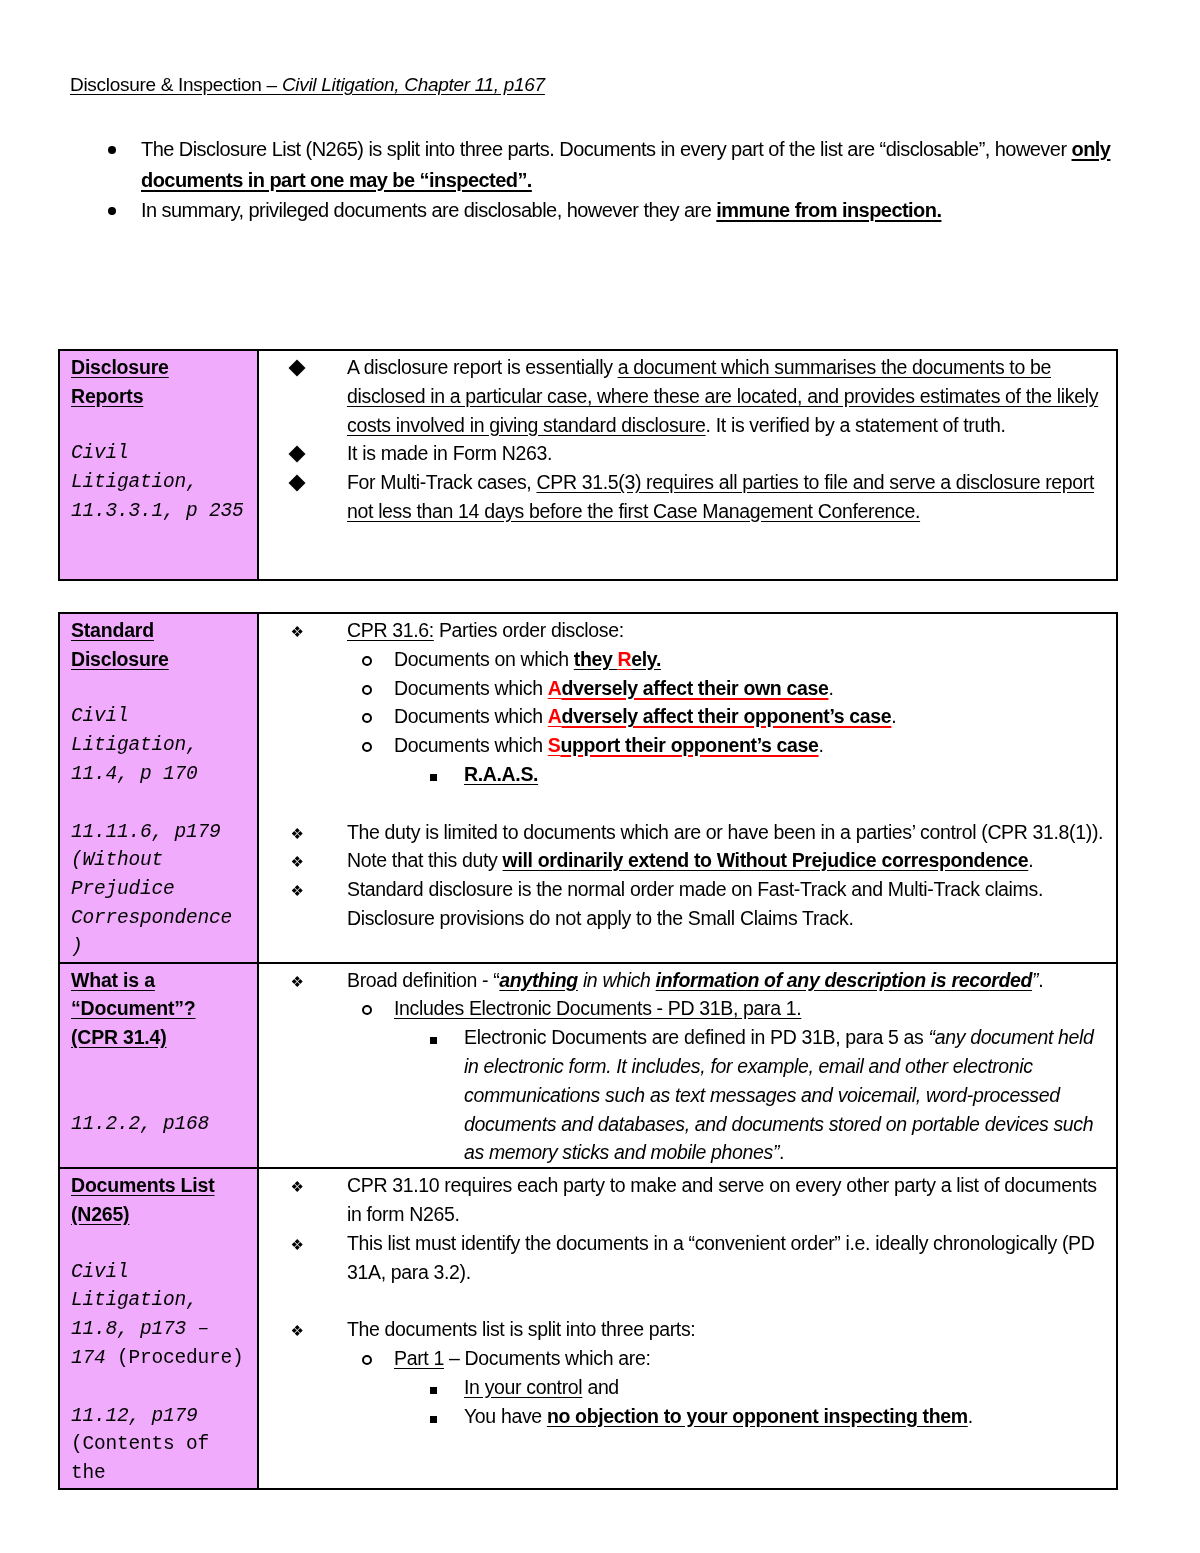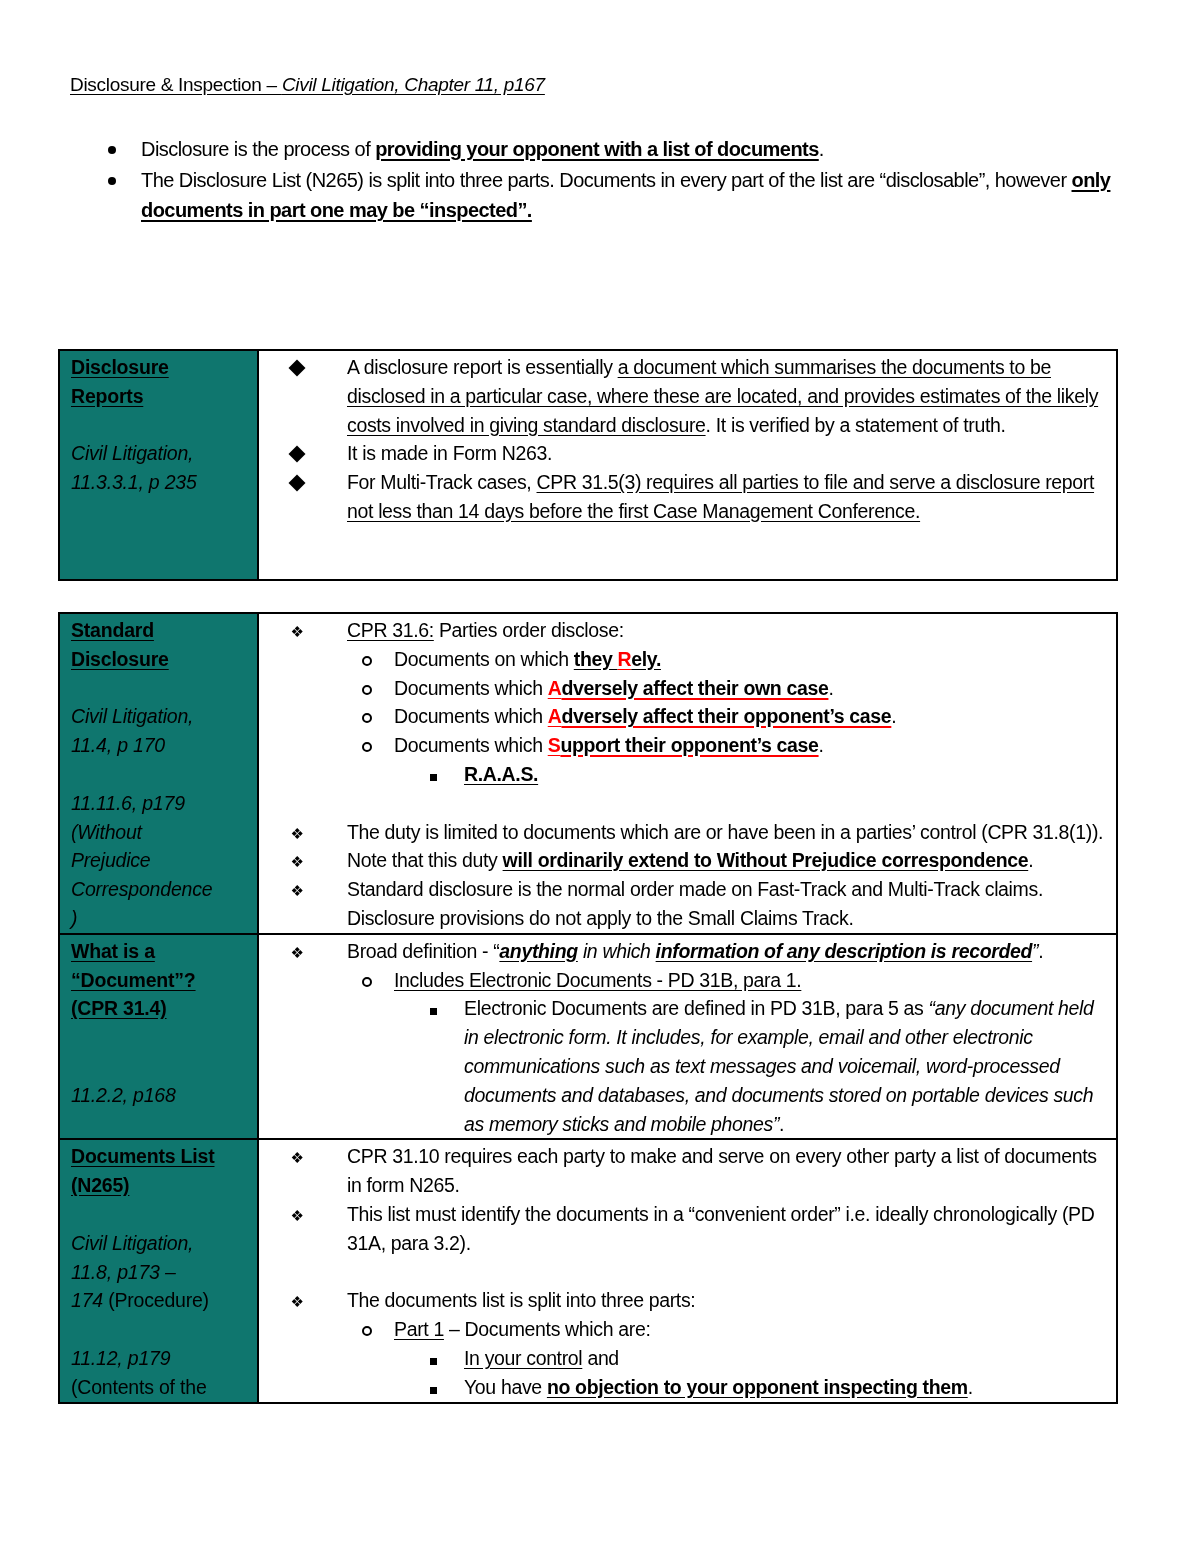--- a/index.html
+++ b/index.html
@@ -32,30 +32,30 @@
   .ured { text-decoration: underline; text-decoration-color: #ff0000; text-underline-offset: 3px; text-decoration-thickness: 2px; }
 
   table.grid {
     position: absolute; left: 58px; border-collapse: collapse;
     width: 1060px; table-layout: fixed;
   }
   table.grid td {
     border: 2px solid #000; vertical-align: top; padding: 0;
   }
   td.side {
-    width: 180px; background: #0f766e;
+    width: 180px; background: #f0abfc;
     padding: 2px 6px 0 11px !important;
     font-size: 19.5px; line-height: 28.8px; letter-spacing: -0.2px;
   }
   td.main {
     padding: 2px 10px 0 0 !important;
     font-size: 19.5px; line-height: 28.8px; letter-spacing: -0.35px;
   }
   .side .h { font-weight: bold; text-decoration: underline; text-underline-offset: 3px; }
-  .side .ref { font-style: italic; }
+  .side .ref { font-style: italic; font-family: Liberation Mono, monospace; }
   .row { position: relative; }
   .l1 { padding-left: 88px; }
   .l2 { padding-left: 135px; }
   .l3 { padding-left: 205px; }
   .mk { position: absolute; top: 0; width: 24px; text-align: center; }
   .l1 > .mk { left: 26px; }
   .l2 > .mk { left: 96px; }
   .l3 > .mk { left: 162px; }
   .diamond-fill { display: inline-block; width: 12px; height: 12px; background: #000; transform: rotate(45deg); margin-top: 8px; }
   .clover { font-size: 15px; }
@@ -65,22 +65,22 @@
   #t1 { top: 349px; height: 232px; }
   #t2 { top: 612px; }
 </style>
 </head>
 <body>
 
 <div class="page">
   <div class="title"><span>Disclosure &amp; Inspection – </span><i>Civil Litigation, Chapter 11, p167</i></div>
 
   <ul class="intro" id="intro">
-      <li><span class="dot"></span><span>Disclosure is the process of </span><span class="b u">providing your opponent with a list of documents</span><span>.</span></li>
       <li><span class="dot"></span><span>The Disclosure List (N265) is split into three parts. Documents in every part of the list are “disclosable”, however </span><span class="b u">only documents in part one may be “inspected”.</span></li>
+      <li><span class="dot"></span><span>In summary, privileged documents are disclosable, however they are </span><span class="b u">immune from inspection.</span></li>
     </ul>
 
   <table class="grid" id="t1">
       <tbody>
         <tr>
           <td class="side">
             <div>
               <div class="h">Disclosure </div>
               <div class="h">Reports</div>
             </div>

